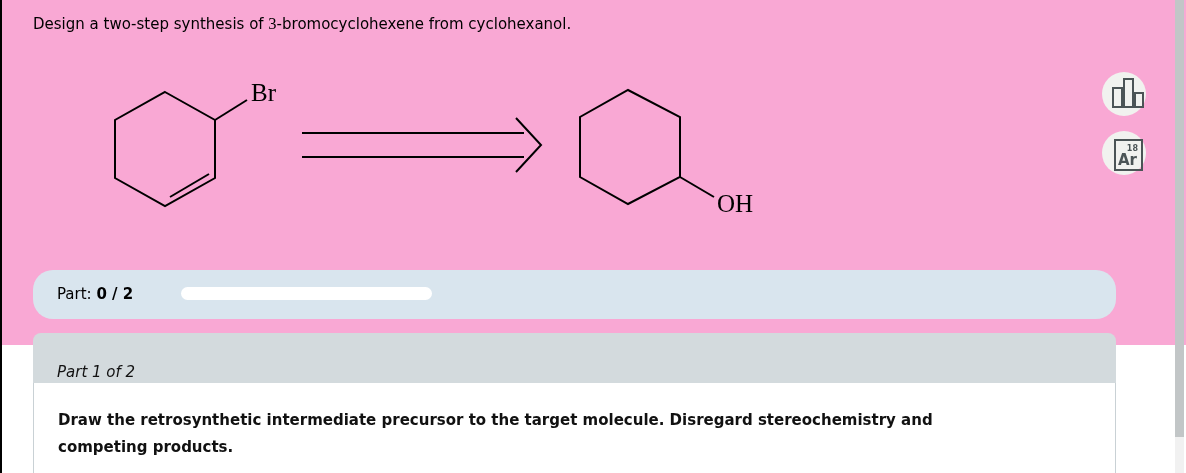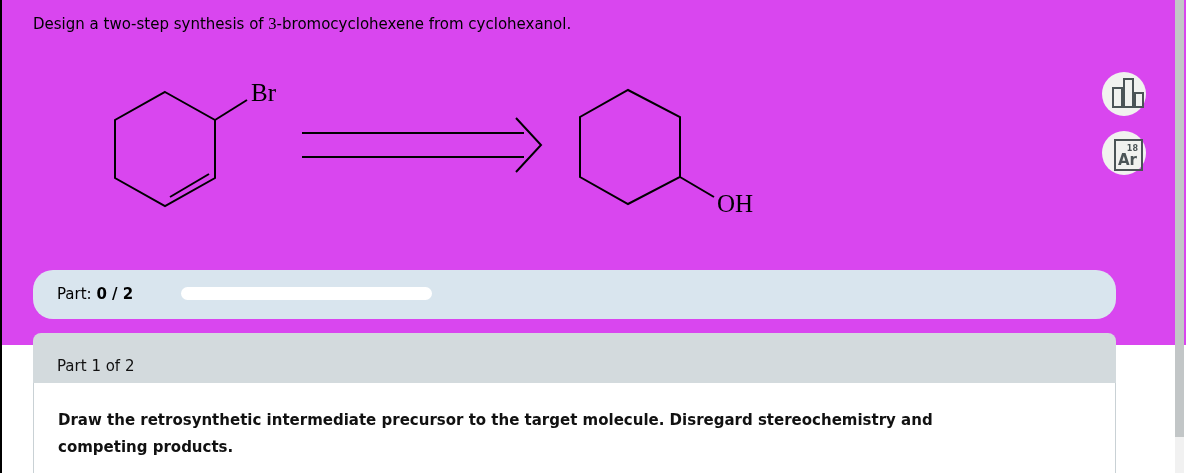--- a/index.html
+++ b/index.html
@@ -2,21 +2,21 @@
 <html><head>
 <meta charset="utf-8">
 <style>
   * { margin: 0; padding: 0; box-sizing: border-box; }
   html, body { width: 1186px; height: 473px; overflow: hidden; background: #ffffff; }
   body {
     font-family: "DejaVu Sans", "Liberation Sans", sans-serif;
     color: #000;
     position: relative;
   }
-  .screen { position: relative; width: 1186px; height: 345px; background: #d946ef; }
+  .screen { position: relative; width: 1186px; height: 345px; background: #f9a8d4; }
 
   .left-edge {
     position: absolute; left: 0; top: 0; width: 2px; height: 473px; background: #000000;
   }
 
   .title {
     position: absolute; left: 33px; top: 14px;
     font-size: 15px; color: #000; white-space: nowrap;
   }
   .title .serif-num {
@@ -56,22 +56,22 @@
     position: absolute; left: 148px; top: 17px; width: 251px; height: 13px;
     background: #ffffff; border-radius: 7px; overflow: hidden;
   }
   .progress-fill { height: 100%; width: 0%; background: #3d7ab8; }
 
   .part-header {
     position: absolute; left: 33px; top: 333px; width: 1083px; height: 50px;
     background: #d3dadd; border-radius: 8px 8px 0 0;
   }
   .part-header span {
-    position: absolute; left: 24px; top: 8px; height: 50px; line-height: 50px;
-    font-size: 15px; color: #111;
+    position: absolute; left: 24px; top: 14px; height: 50px; line-height: 50px;
+    font-size: 15px; color: #111; font-style: italic;
   }
 
   .question-panel {
     position: absolute; left: 33px; top: 383px; width: 1083px; height: 90px;
     background: #ffffff;
     border-left: 1px solid #c9d1d5; border-right: 1px solid #c9d1d5; font-weight: bold;
   }
   .question-panel p {
     padding: 24px 60px 0 24px;
     font-size: 15px; line-height: 27px; color: #111;

